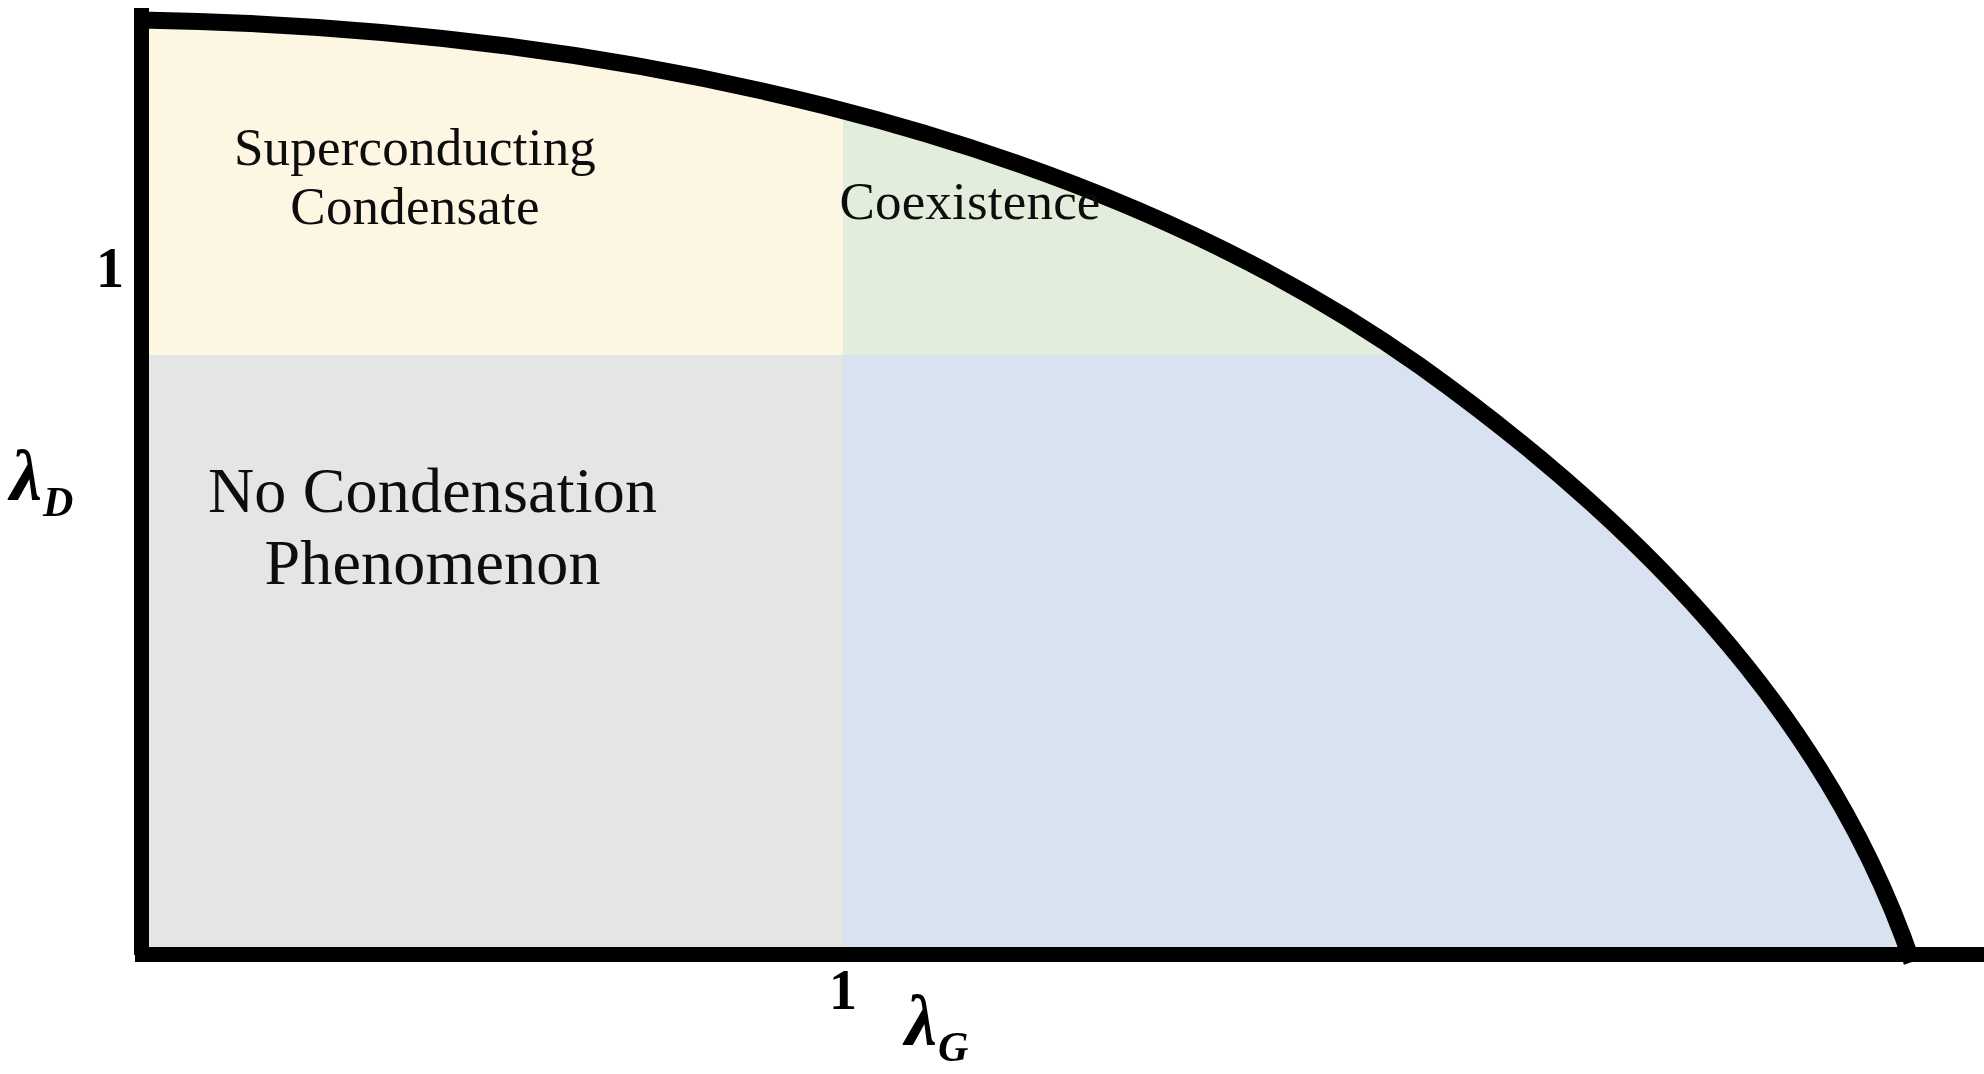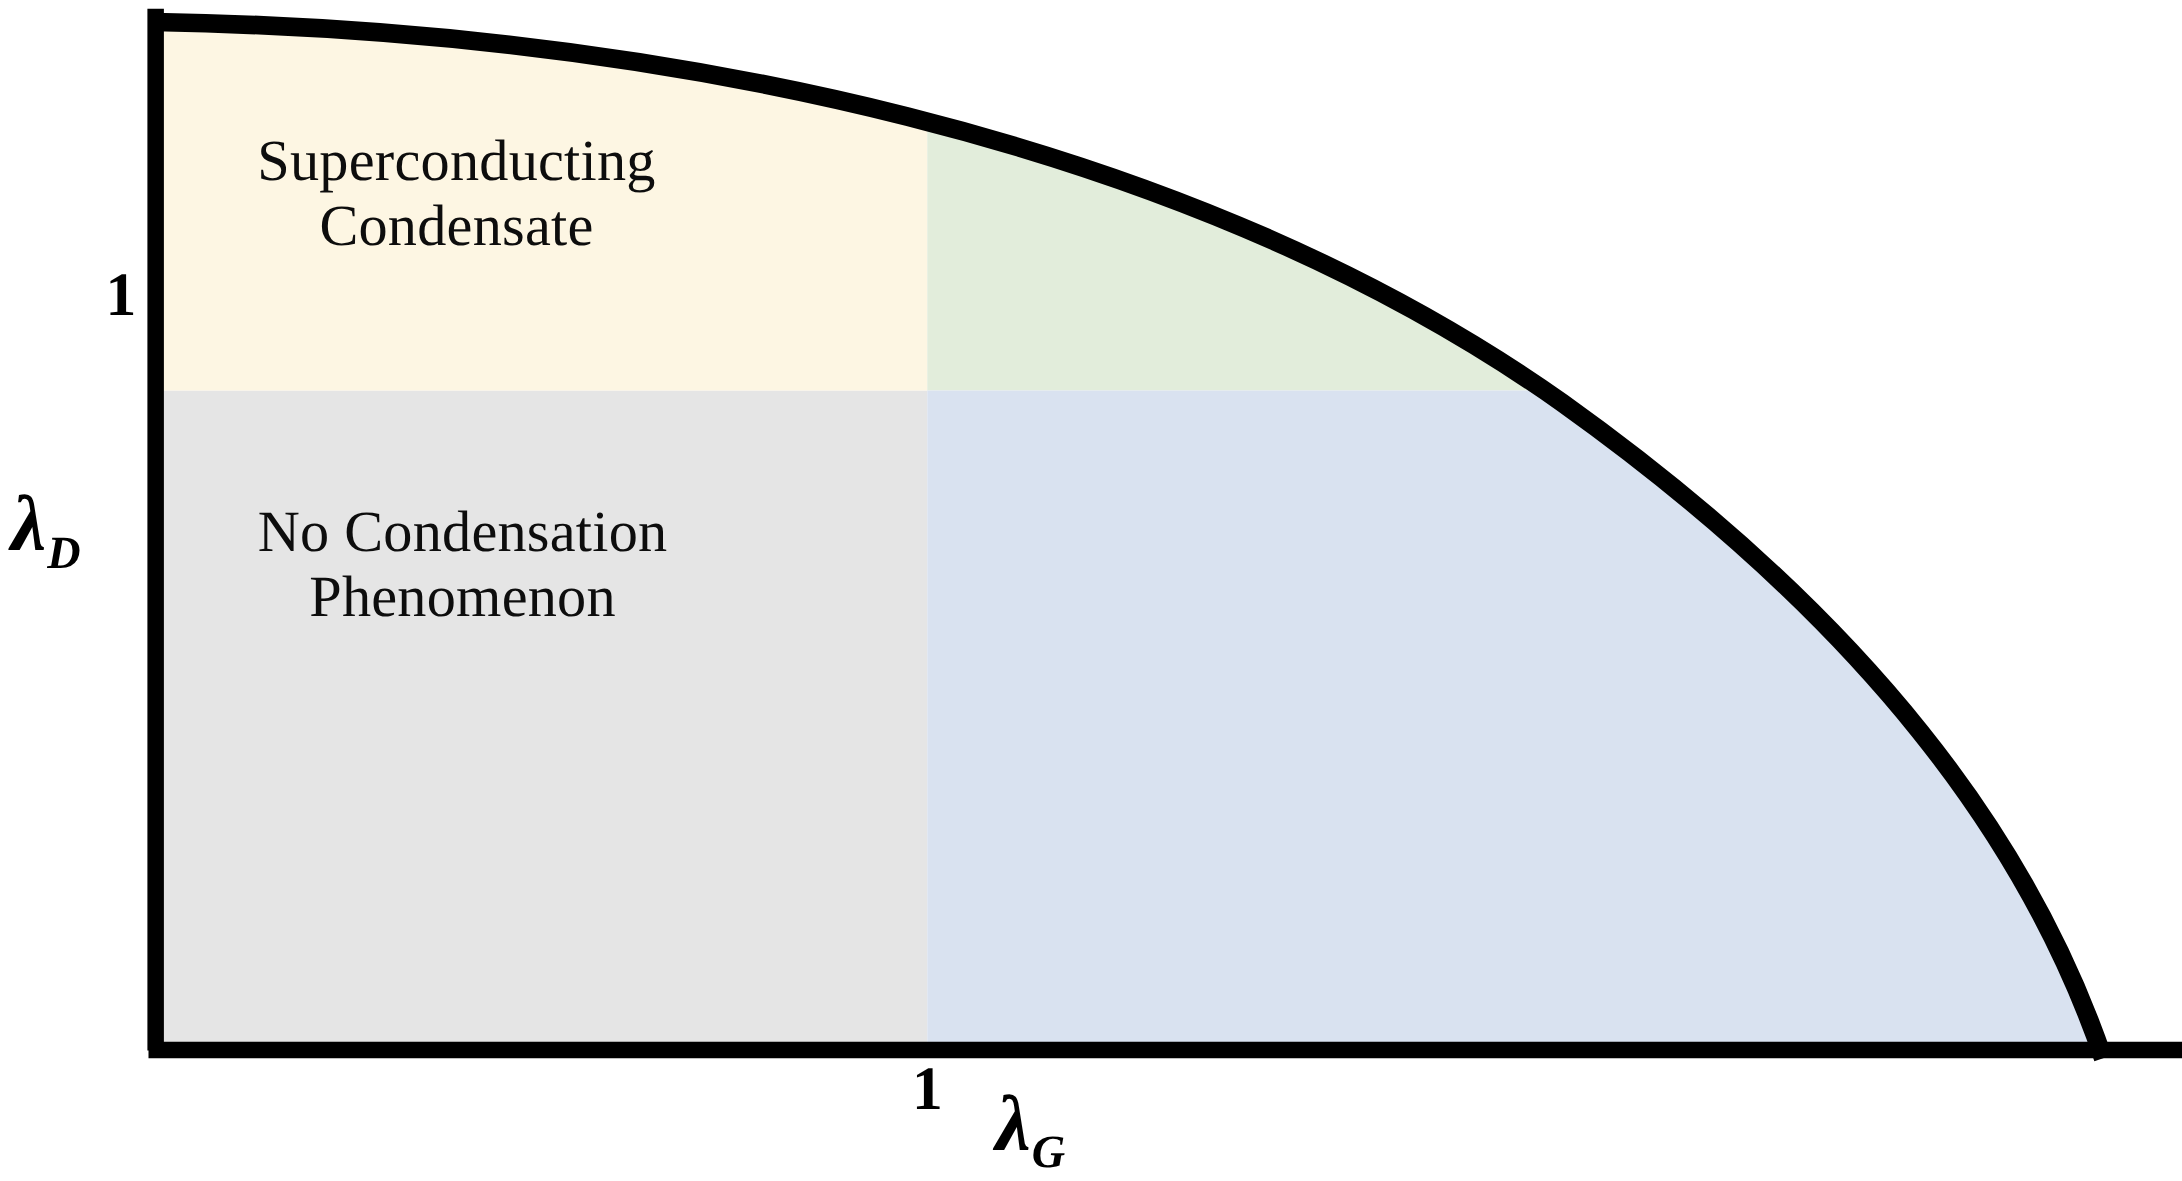--- a/index.html
+++ b/index.html
@@ -53,24 +53,24 @@
     width: 530px;
     font-size: 53px;
   }
   #label-coexistence {
     left: 700px;
     top: 172px;
     width: 540px;
     font-size: 53px;
   }
   #label-no-condensation {
-    left: 148px;
+    left: 160px;
     top: 455px;
     width: 545px;
-    font-size: 53px;
+    font-size: 64px;
   }
   #label-exciton {
     left: 855px;
     top: 453px;
     width: 620px;
     font-size: 53px;
   }
 
   
   .tick-label {
@@ -155,20 +155,21 @@
              C 600,28 1080,126 1420,366
              C 1700,566 1845,766 1912,962" fill="none" stroke="#000000" stroke-width="17" stroke-linecap="butt"></path>
 
     <line id="axis-y-line" x1="141.5" y1="8" x2="141.5" y2="955" stroke="#000000" stroke-width="15"></line>
     <line id="axis-x-line" x1="135" y1="954.5" x2="1984" y2="954.5" stroke="#000000" stroke-width="15"></line>
   </svg>
 
   <div class="region-label" id="label-superconducting">Superconducting
 Condensate</div>
 
+  <div class="region-label" id="label-coexistence">Coexistence</div>
 
   <div class="region-label" id="label-no-condensation">No Condensation
 Phenomenon</div>
 
 
   <div class="tick-label" id="tick-y-one">1</div>
 
   <div class="tick-label" id="tick-x-one">1</div>
 
   <div class="axis-title" id="axis-title-y">

